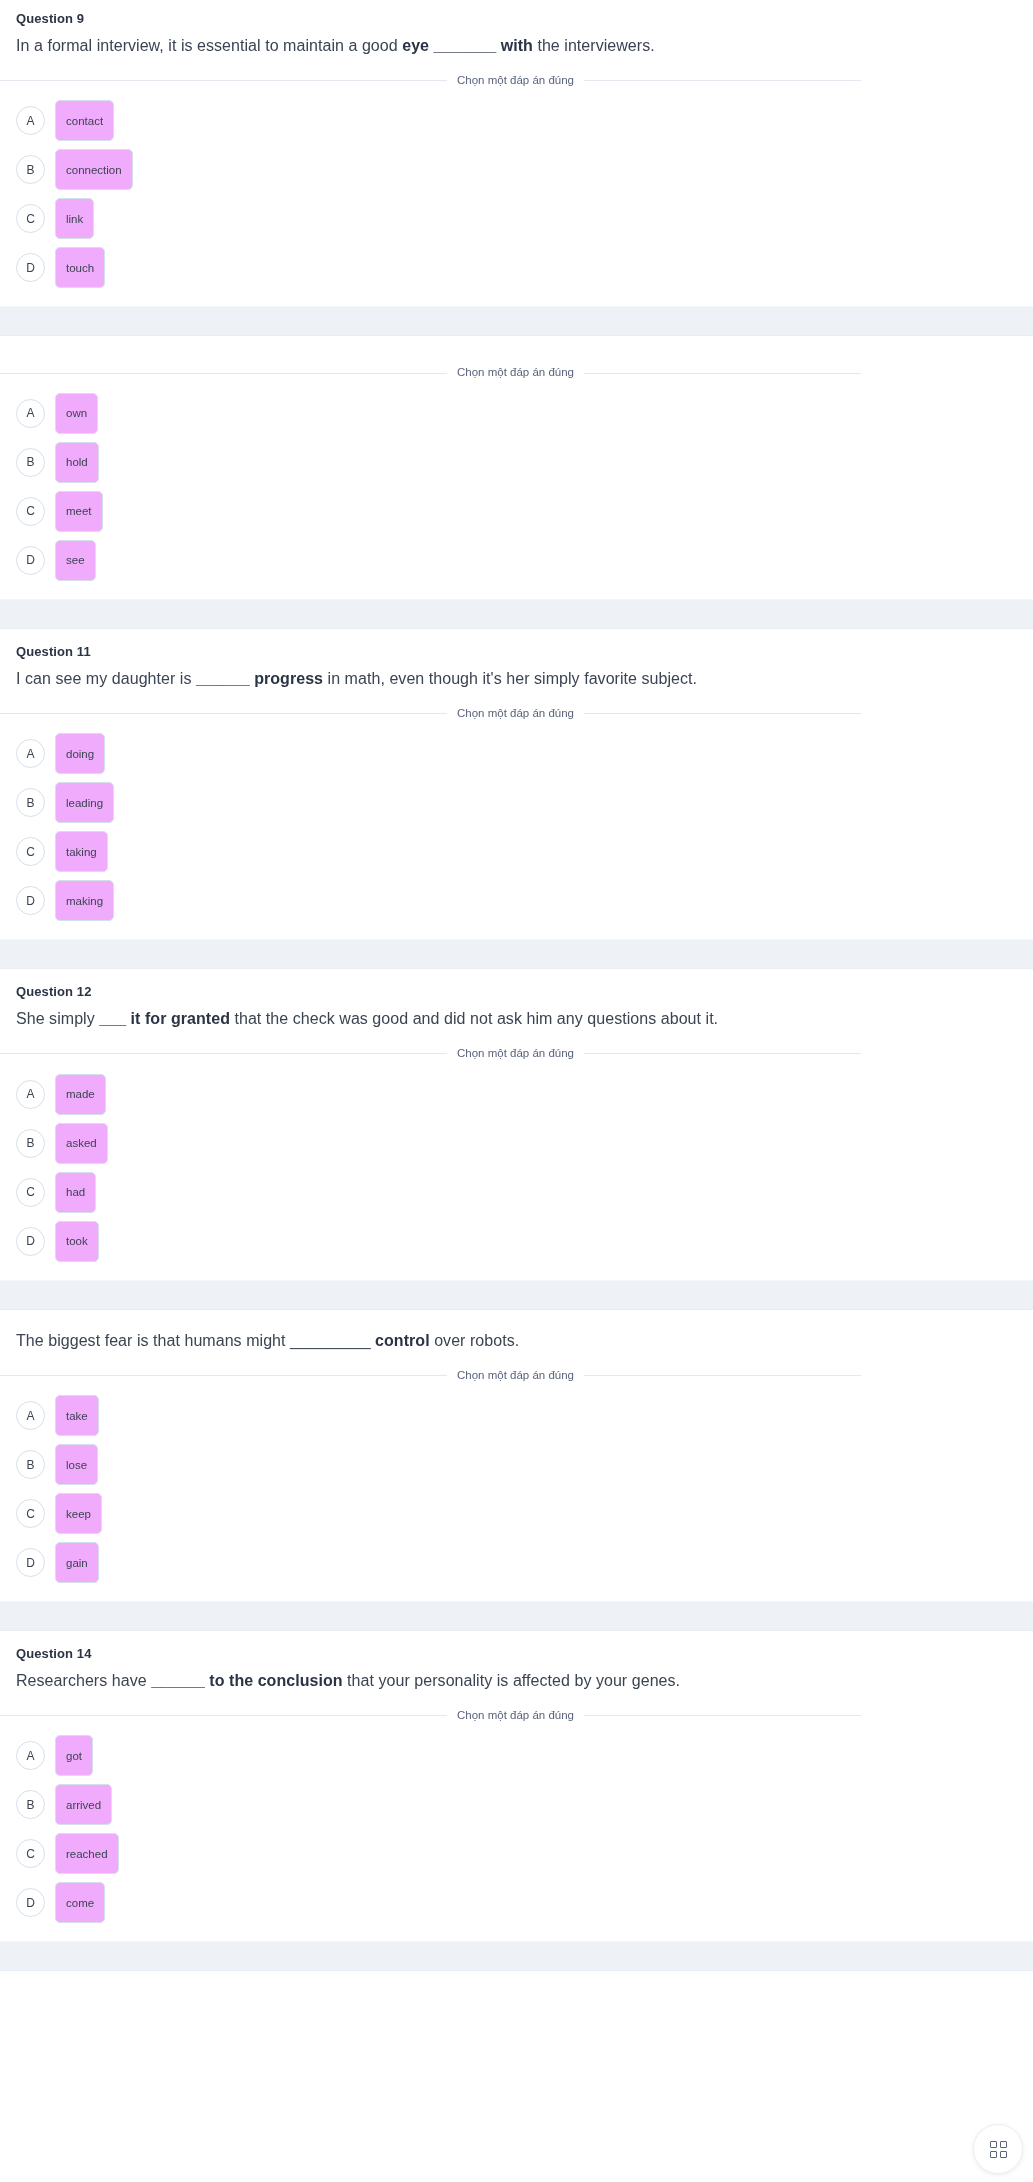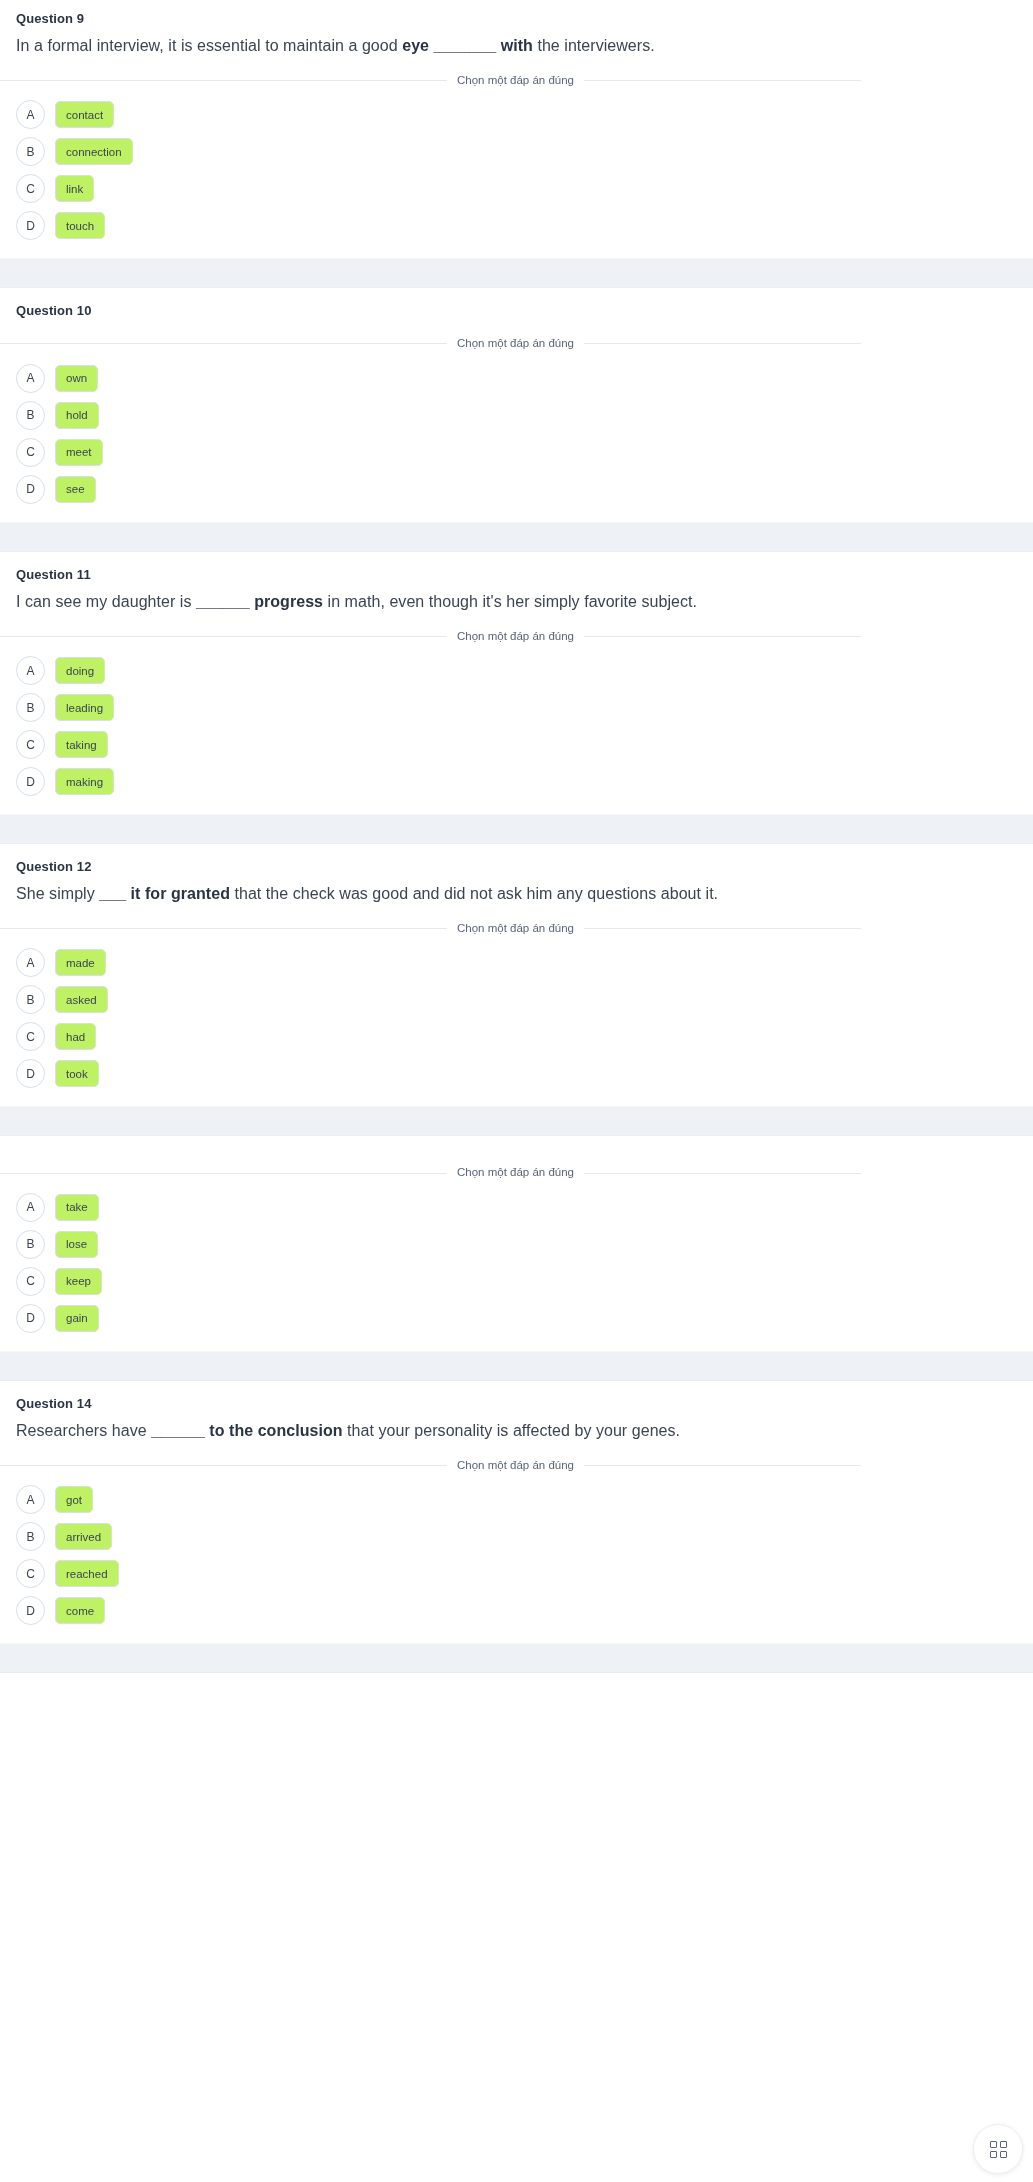--- a/index.html
+++ b/index.html
@@ -88,25 +88,25 @@
     display: flex;
     align-items: center;
     justify-content: center;
     flex: 0 0 auto;
     cursor: pointer;
   }
 
   .option-box {
     margin-left: 10px;
     min-width: 36px;
-    height: 27px;
+    height: 41px;
     padding: 0 10px;
     border: 1px solid #d7dfe9;
     border-radius: 5px;
-    background: #bef264;
+    background: #f0abfc;
     color: #3b4452;
     font-size: 11.5px;
     display: flex;
     align-items: center;
     justify-content: center;
     cursor: pointer;
     white-space: nowrap;
   }
 
   
@@ -176,21 +176,20 @@
             <div class="option-box">link</div>
           </div>
           <div class="option-row">
             <div class="option-letter">D</div>
             <div class="option-box">touch</div>
           </div>
         </div>
       </div>
       <div class="band"></div>
       <div class="question-card">
-        <div class="question-title">Question 10</div>
         <div class="choose-row">
           <span class="choose-rule left"></span>
           <span class="choose-label">Chọn một đáp án đúng</span>
           <span class="choose-rule right"></span>
         </div>
         <div class="options">
           <div class="option-row">
             <div class="option-letter">A</div>
             <div class="option-box">own</div>
           </div>
@@ -259,20 +258,21 @@
             <div class="option-box">had</div>
           </div>
           <div class="option-row">
             <div class="option-letter">D</div>
             <div class="option-box">took</div>
           </div>
         </div>
       </div>
       <div class="band"></div>
       <div class="question-card">
+        <div class="question-text"><span>The biggest fear is that humans might _________ </span><b>control</b><span> over robots.</span></div>
         <div class="choose-row">
           <span class="choose-rule left"></span>
           <span class="choose-label">Chọn một đáp án đúng</span>
           <span class="choose-rule right"></span>
         </div>
         <div class="options">
           <div class="option-row">
             <div class="option-letter">A</div>
             <div class="option-box">take</div>
           </div>

